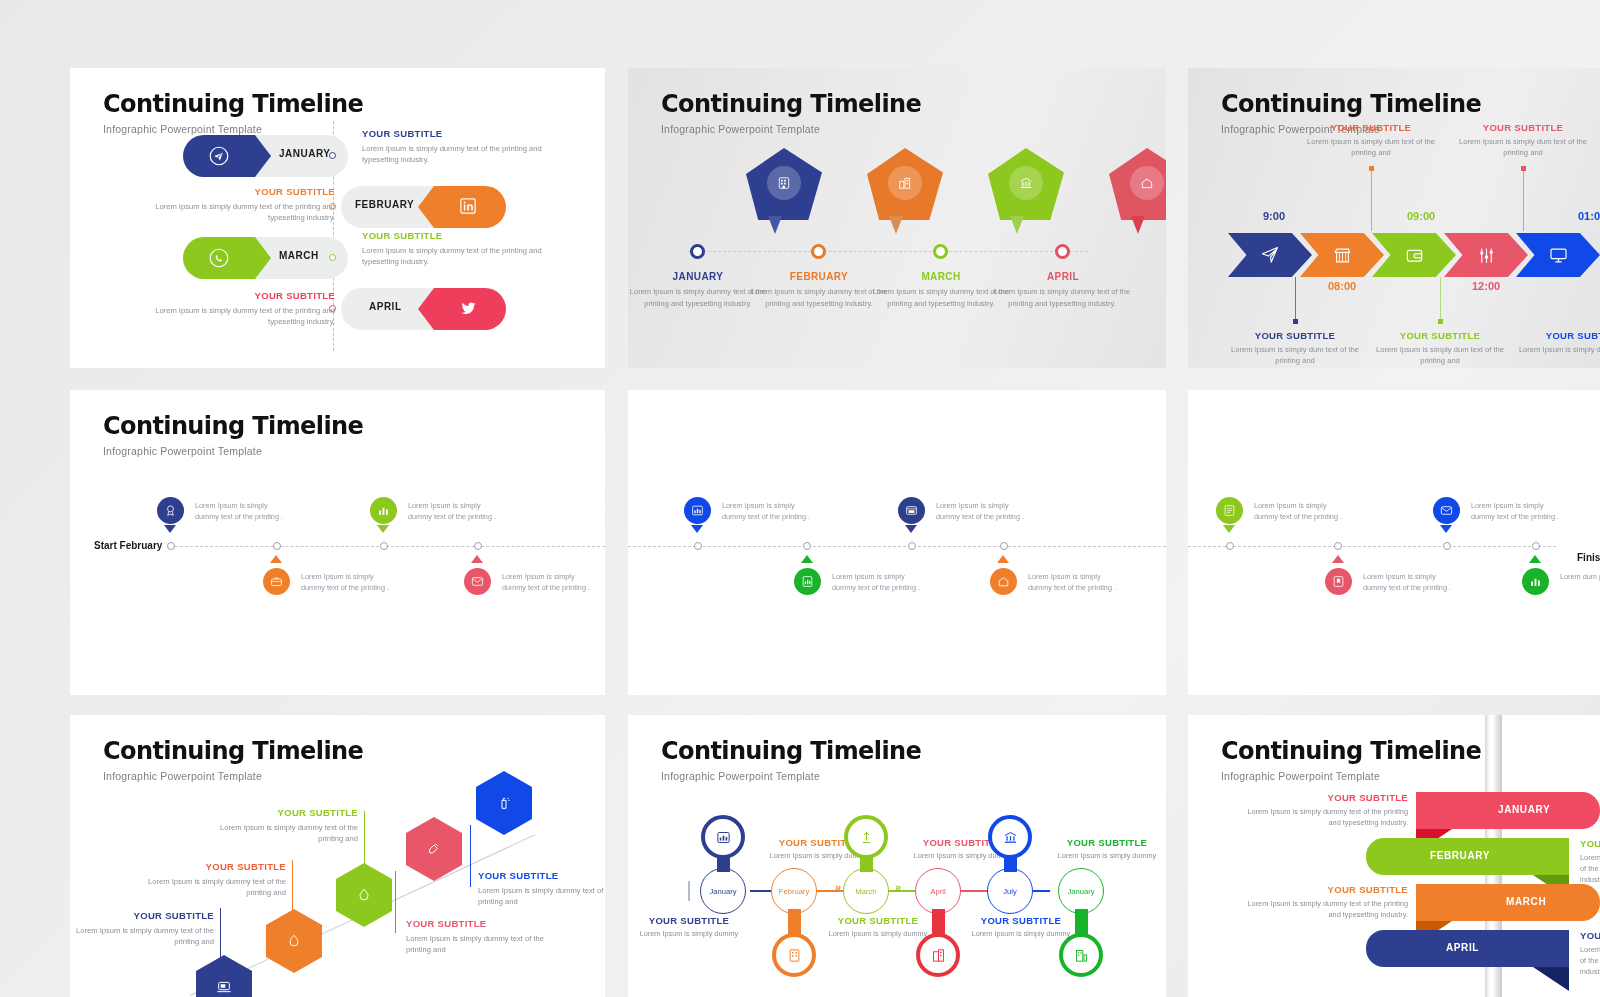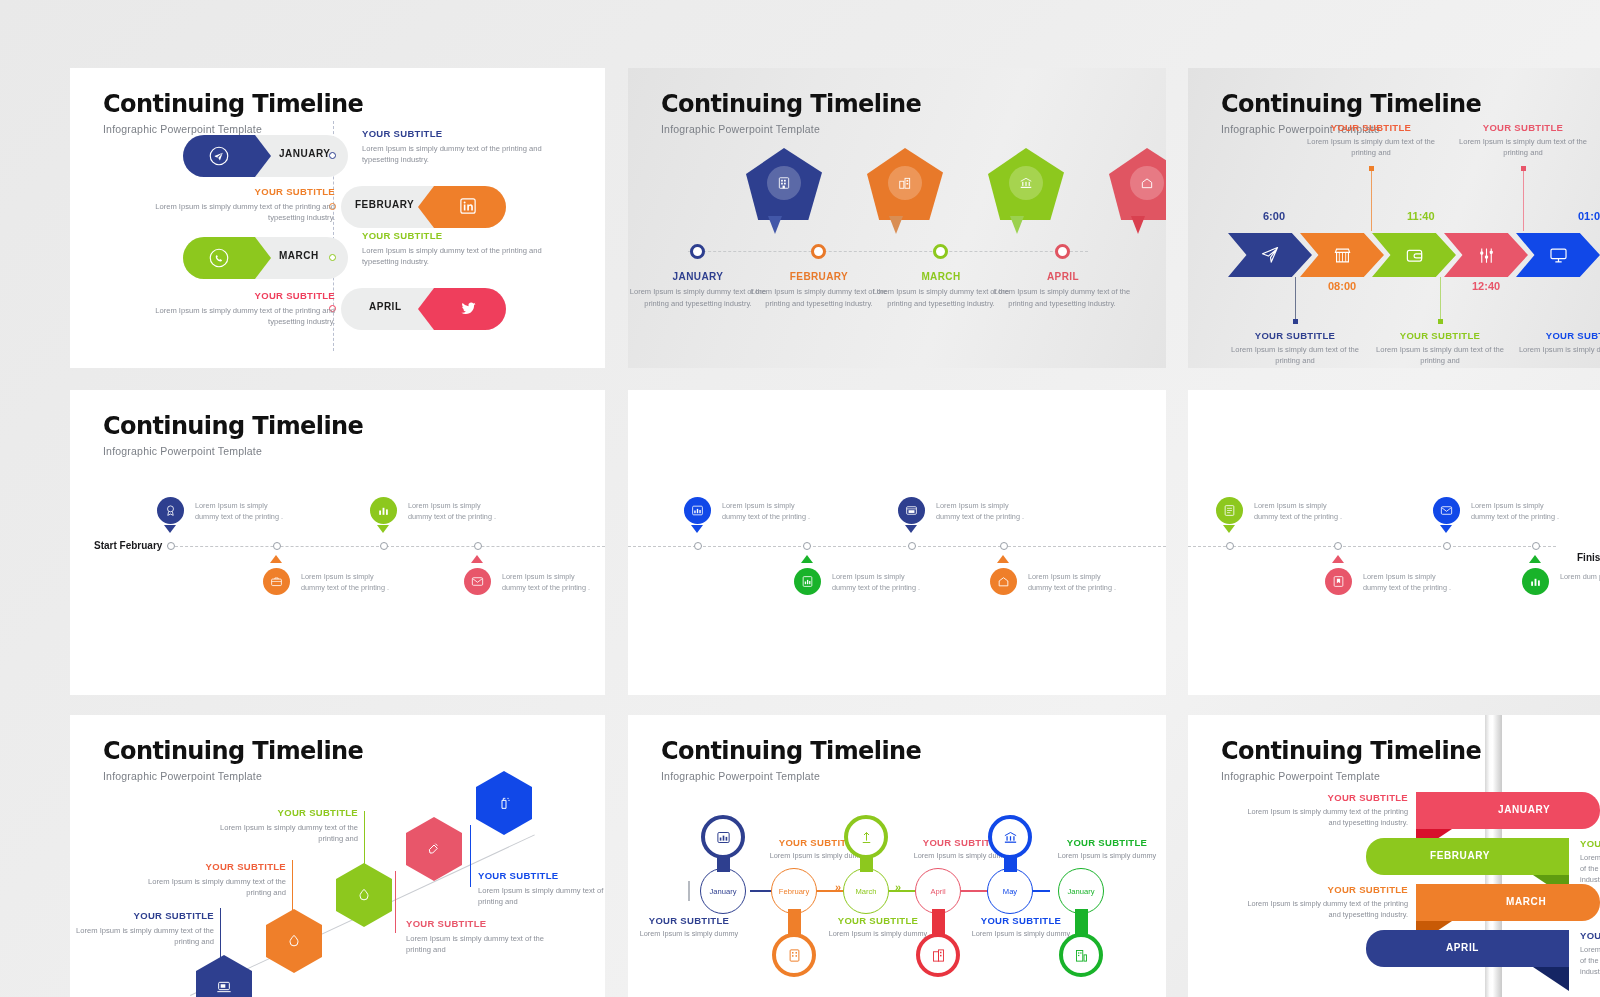--- a/index.html
+++ b/index.html
@@ -332,24 +332,24 @@
           <rect x="16" y="6" width="4" height="4" rx="1.4" fill="#fff"></rect>
         </svg>
   </div>
   <div class="chev" style="left:328px; top:165px; background:#1148e8;">
     <svg width="19" height="19" viewBox="0 0 24 24">
           <rect x="2.5" y="4" width="19" height="12" rx="1.8" fill="none" stroke="#fff" stroke-width="1.5"></rect>
           <path d="M8 20h8M12 16v4" stroke="#fff" stroke-width="1.5"></path>
         </svg>
   </div>
 
-  <div class="time" style="left:75px; top:142px; color:#2e3f8f;">6:00</div>
+  <div class="time" style="left:75px; top:142px; color:#2e3f8f;">9:00</div>
   <div class="time" style="left:140px; top:212px; color:#ef7f2a;">08:00</div>
-  <div class="time" style="left:219px; top:142px; color:#8dc81e;">11:40</div>
-  <div class="time" style="left:284px; top:212px; color:#e8566a;">12:40</div>
+  <div class="time" style="left:219px; top:142px; color:#8dc81e;">09:00</div>
+  <div class="time" style="left:284px; top:212px; color:#e8566a;">12:00</div>
   <div class="time" style="left:390px; top:142px; color:#1148e8;">01:00</div>
 
   <div class="stem" style="left:107px; top:209px; height:44px; background:#6b7590;"></div>
   <div class="sq" style="left:105px; top:251px; background:#2e3f8f;"></div>
   <div class="blk" style="left:32px; top:262px;">
     <div class="yoursub" style="color:#2e3f8f;">YOUR SUBTITLE</div>
     <div class="body-txt">Lorem Ipsum is simply dum text of the printing and</div>
   </div>
 
   <div class="stem" style="left:183px; top:101px; height:62px; background:#ef9e5e;"></div>
@@ -616,21 +616,21 @@
   <div class="chev2" style="left:147px; top:166px; color:#2e3f8f;">»</div>
   <div class="chev2" style="left:207px; top:166px; color:#ef7f2a;">»</div>
   <div class="chev2" style="left:267px; top:166px; color:#8dc81e;">»</div>
   <div class="chev2" style="left:327px; top:166px; color:#e8566a;">»</div>
   <div class="chev2" style="left:387px; top:166px; color:#1148e8;">»</div>
 
   <div class="mcirc" style="left:72px;  top:153px; border-color:#2e3f8f; color:#2e3f8f;">January</div>
   <div class="mcirc" style="left:143px; top:153px; border-color:#ef7f2a; color:#ef7f2a;">February</div>
   <div class="mcirc" style="left:215px; top:153px; border-color:#8dc81e; color:#8dc81e;">March</div>
   <div class="mcirc" style="left:287px; top:153px; border-color:#e8566a; color:#e8566a;">April</div>
-  <div class="mcirc" style="left:359px; top:153px; border-color:#1148e8; color:#1148e8;">May</div>
+  <div class="mcirc" style="left:359px; top:153px; border-color:#1148e8; color:#1148e8;">July</div>
   <div class="mcirc" style="left:430px; top:153px; border-color:#19b32a; color:#19b32a;">January</div>
 
   <div class="stemrect" style="left:89px; top:125px; height:32px; background:#2e3f8f;"></div>
   <div class="bcirc" style="left:73px; top:100px; border-color:#2e3f8f;">
     <svg width="15" height="15" viewBox="0 0 24 24">
           <rect x="3" y="4" width="18" height="16" rx="2" fill="none" stroke="#2e3f8f" stroke-width="1.6"></rect>
           <rect x="6" y="12" width="2.6" height="5" fill="#2e3f8f"></rect>
           <rect x="10.7" y="9" width="2.6" height="8" fill="#2e3f8f"></rect>
           <rect x="15.4" y="11" width="2.6" height="6" fill="#2e3f8f"></rect>
         </svg>

